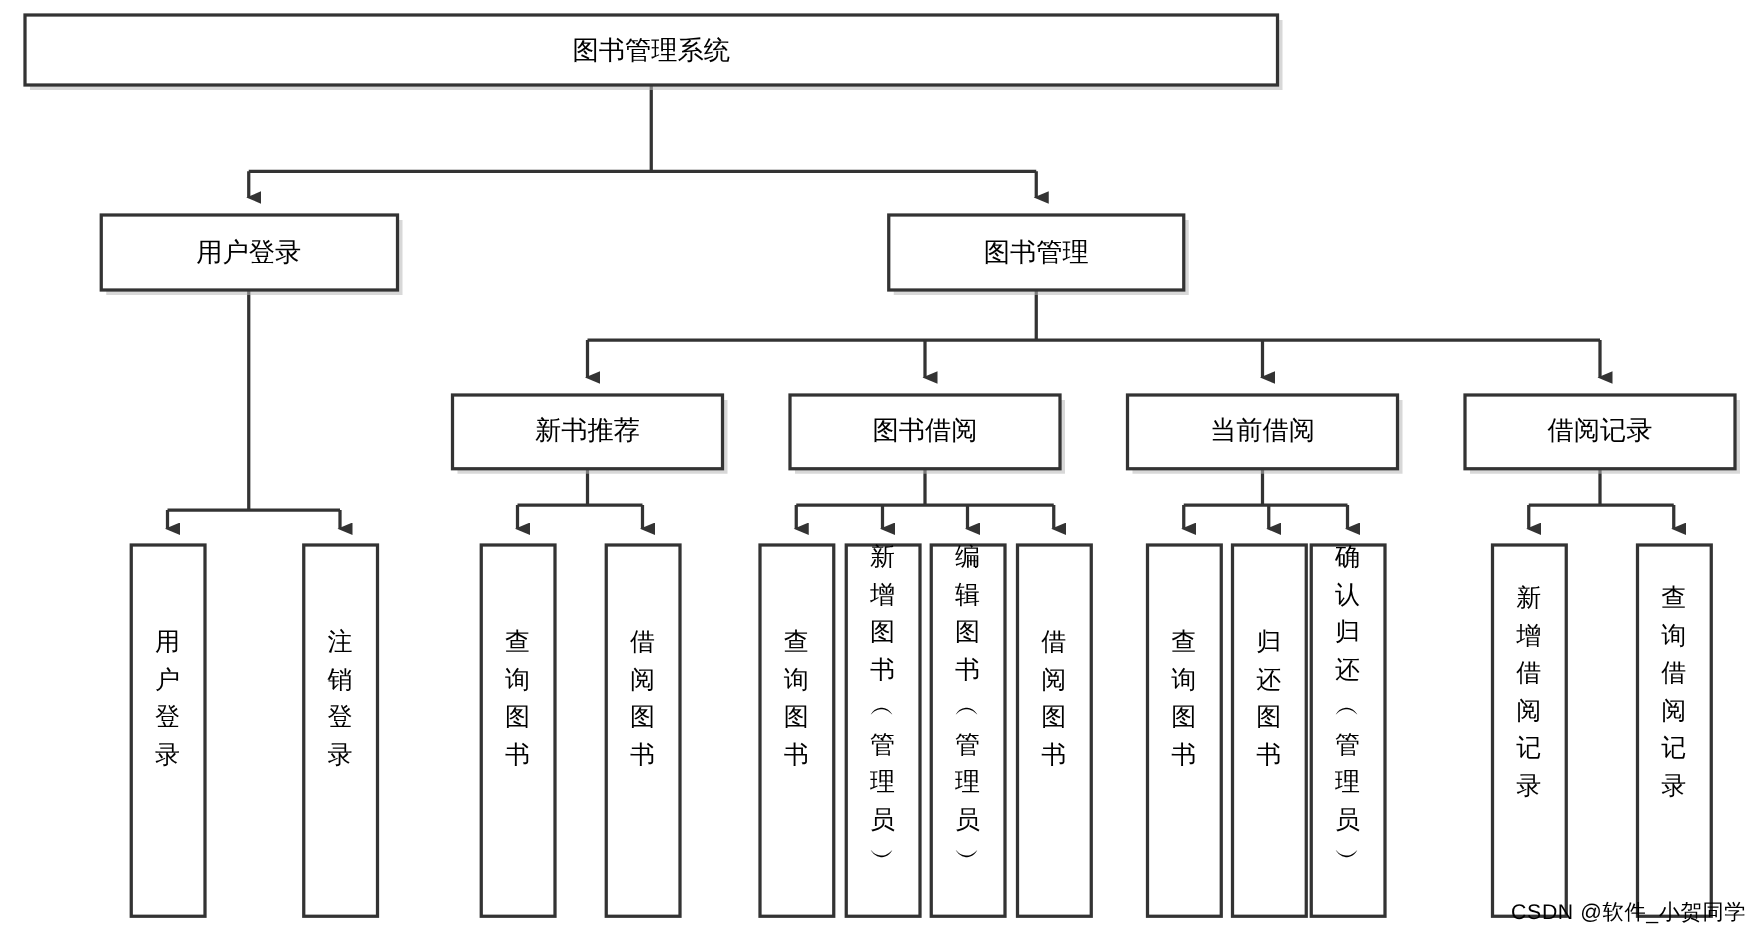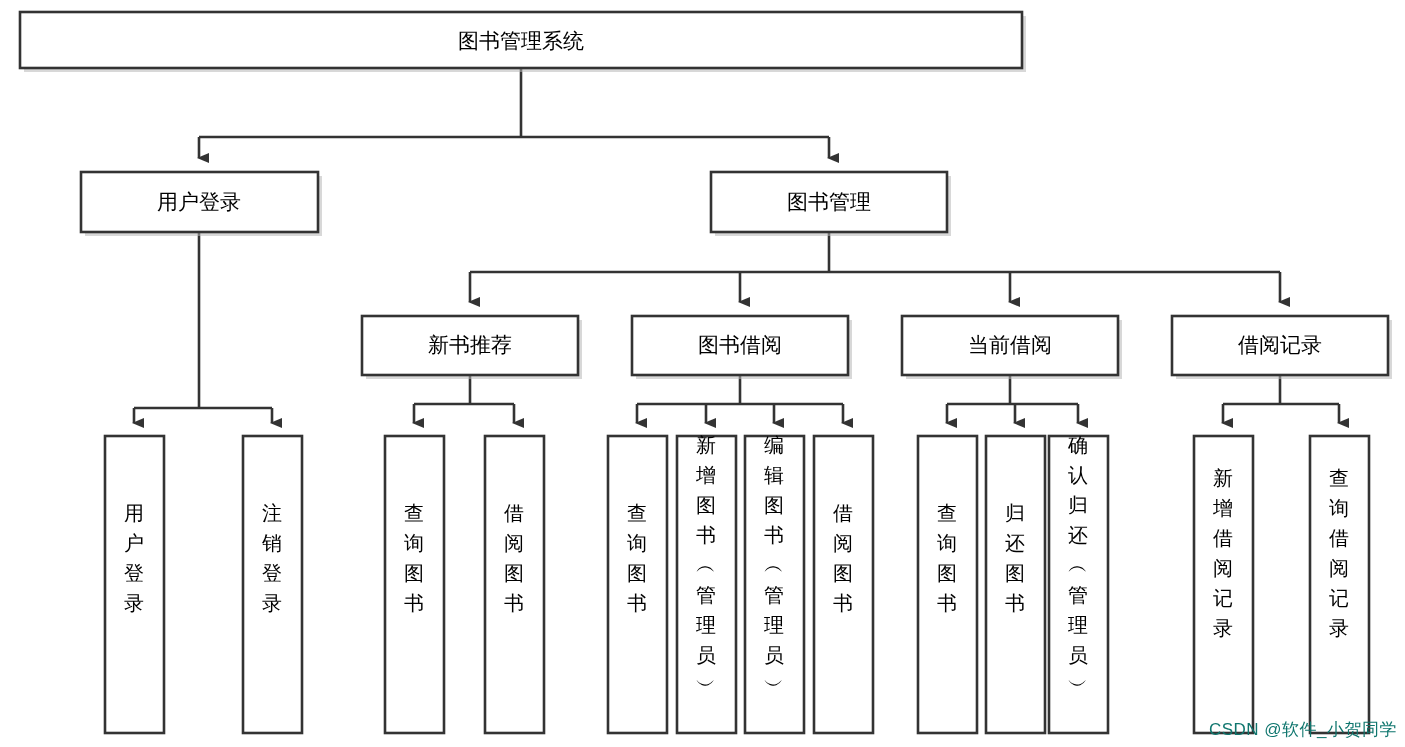--- a/index.html
+++ b/index.html
@@ -56,21 +56,21 @@
     font-size: 20px;
     fill: #000000;
     text-anchor: middle;
   }
   .watermark-text {
     position: absolute;
     right: 8px;
     bottom: 6px;
     font-family: "Liberation Sans", "DejaVu Sans", sans-serif;
     font-size: 17px;
-    color: #0f766e;
+    color: #000000;
     white-space: nowrap;
     letter-spacing: 0.5px;
   }
 </style>
 </head>
 <body>
 
 <div id="diagram-root">
 
   <svg class="diagram-svg" viewBox="0 0 1405 747" xmlns="http://www.w3.org/2000/svg">

